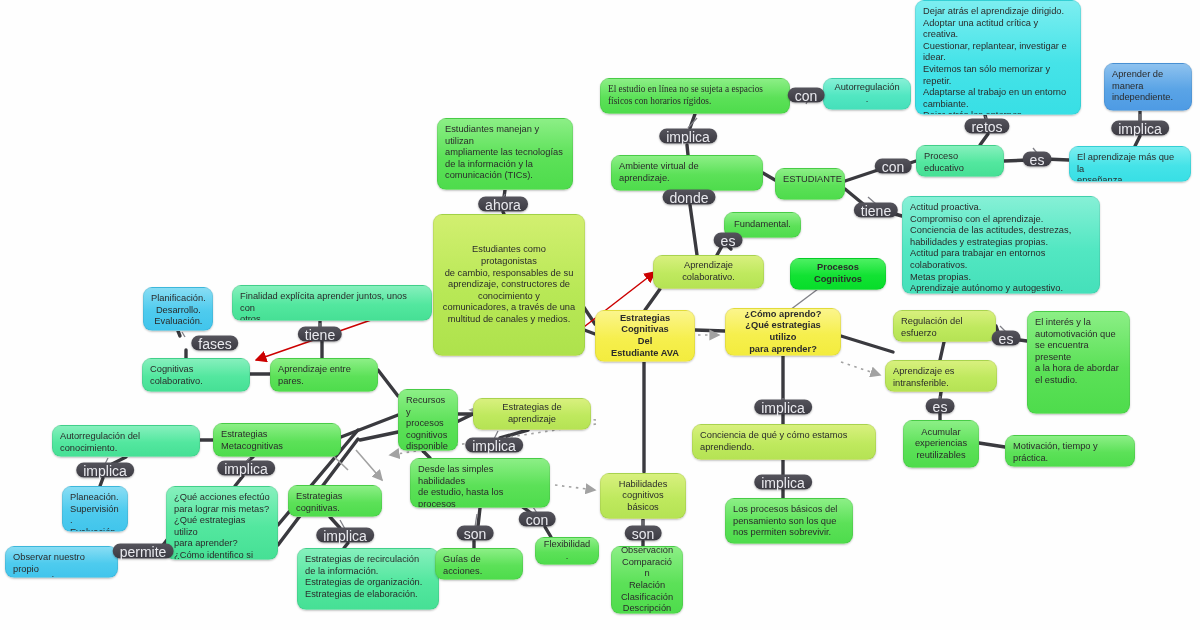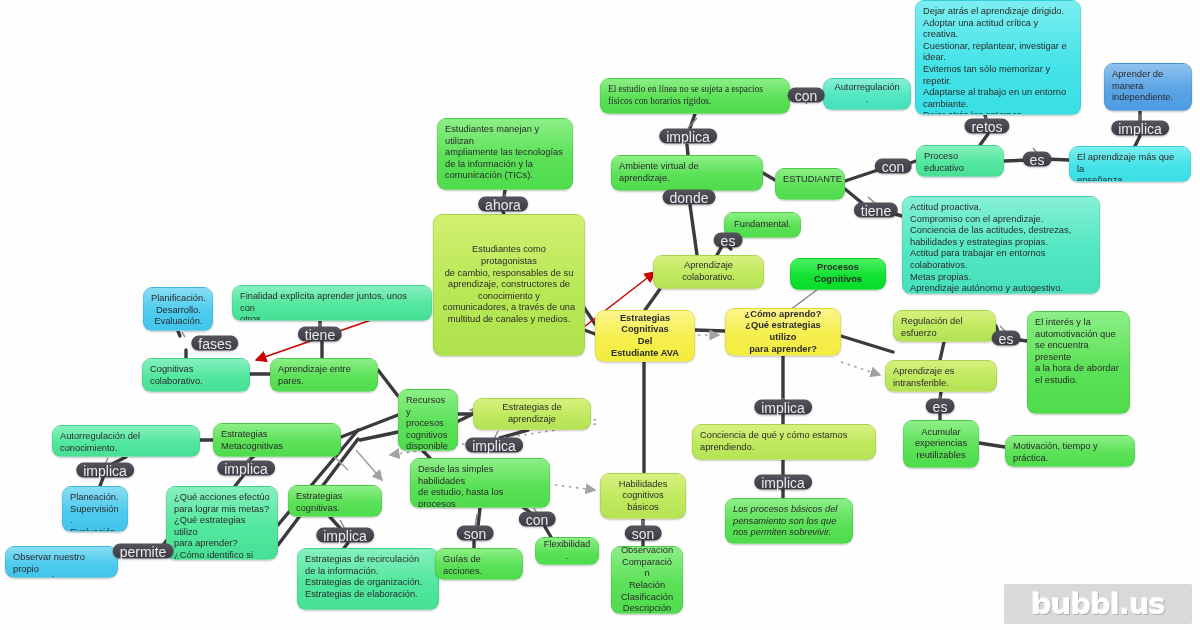--- a/index.html
+++ b/index.html
@@ -332,21 +332,21 @@
 cognitivos
 básicos</span></div>
       <div class="node pal-green2 c-center" style="left: 611px; top: 546px; width: 72px; height: 68px;"><span>Observación
 Comparació
 n
 Relación
 Clasificación
 Descripción</span></div>
       <div class="node pal-lime2 c-left" style="left: 692px; top: 424px; width: 184px; height: 36px;"><span>Conciencia de qué y cómo estamos
 aprendiendo.</span></div>
-      <div class="node pal-green2 c-left" style="left: 725px; top: 498px; width: 128px; height: 46px; font-style: italic;"><span>Los procesos básicos del
+      <div class="node pal-green2 c-left" style="left: 725px; top: 498px; width: 128px; height: 46px;"><span>Los procesos básicos del
 pensamiento son los que
 nos permiten sobrevivir.</span></div>
     </div>
   <div id="label-layer">
       <div class="edge-label" style="left: 806px; top: 95px;">con</div>
       <div class="edge-label" style="left: 688px; top: 136px;">implica</div>
       <div class="edge-label" style="left: 689px; top: 197px;">donde</div>
       <div class="edge-label" style="left: 728px; top: 240px;">es</div>
       <div class="edge-label" style="left: 503px; top: 204px;">ahora</div>
       <div class="edge-label" style="left: 893px; top: 166px;">con</div>
@@ -363,16 +363,13 @@
       <div class="edge-label" style="left: 105px; top: 470px;">implica</div>
       <div class="edge-label" style="left: 246px; top: 468px;">implica</div>
       <div class="edge-label" style="left: 345px; top: 535px;">implica</div>
       <div class="edge-label" style="left: 143px; top: 551px;">permite</div>
       <div class="edge-label" style="left: 494px; top: 445px;">implica</div>
       <div class="edge-label" style="left: 475px; top: 533px;">son</div>
       <div class="edge-label" style="left: 537px; top: 519px;">con</div>
       <div class="edge-label" style="left: 643px; top: 533px;">son</div>
     </div>
 
-  <div id="watermark">
-    <span>bubbl.us</span>
-  </div>
 </div>
 
 </body></html>

